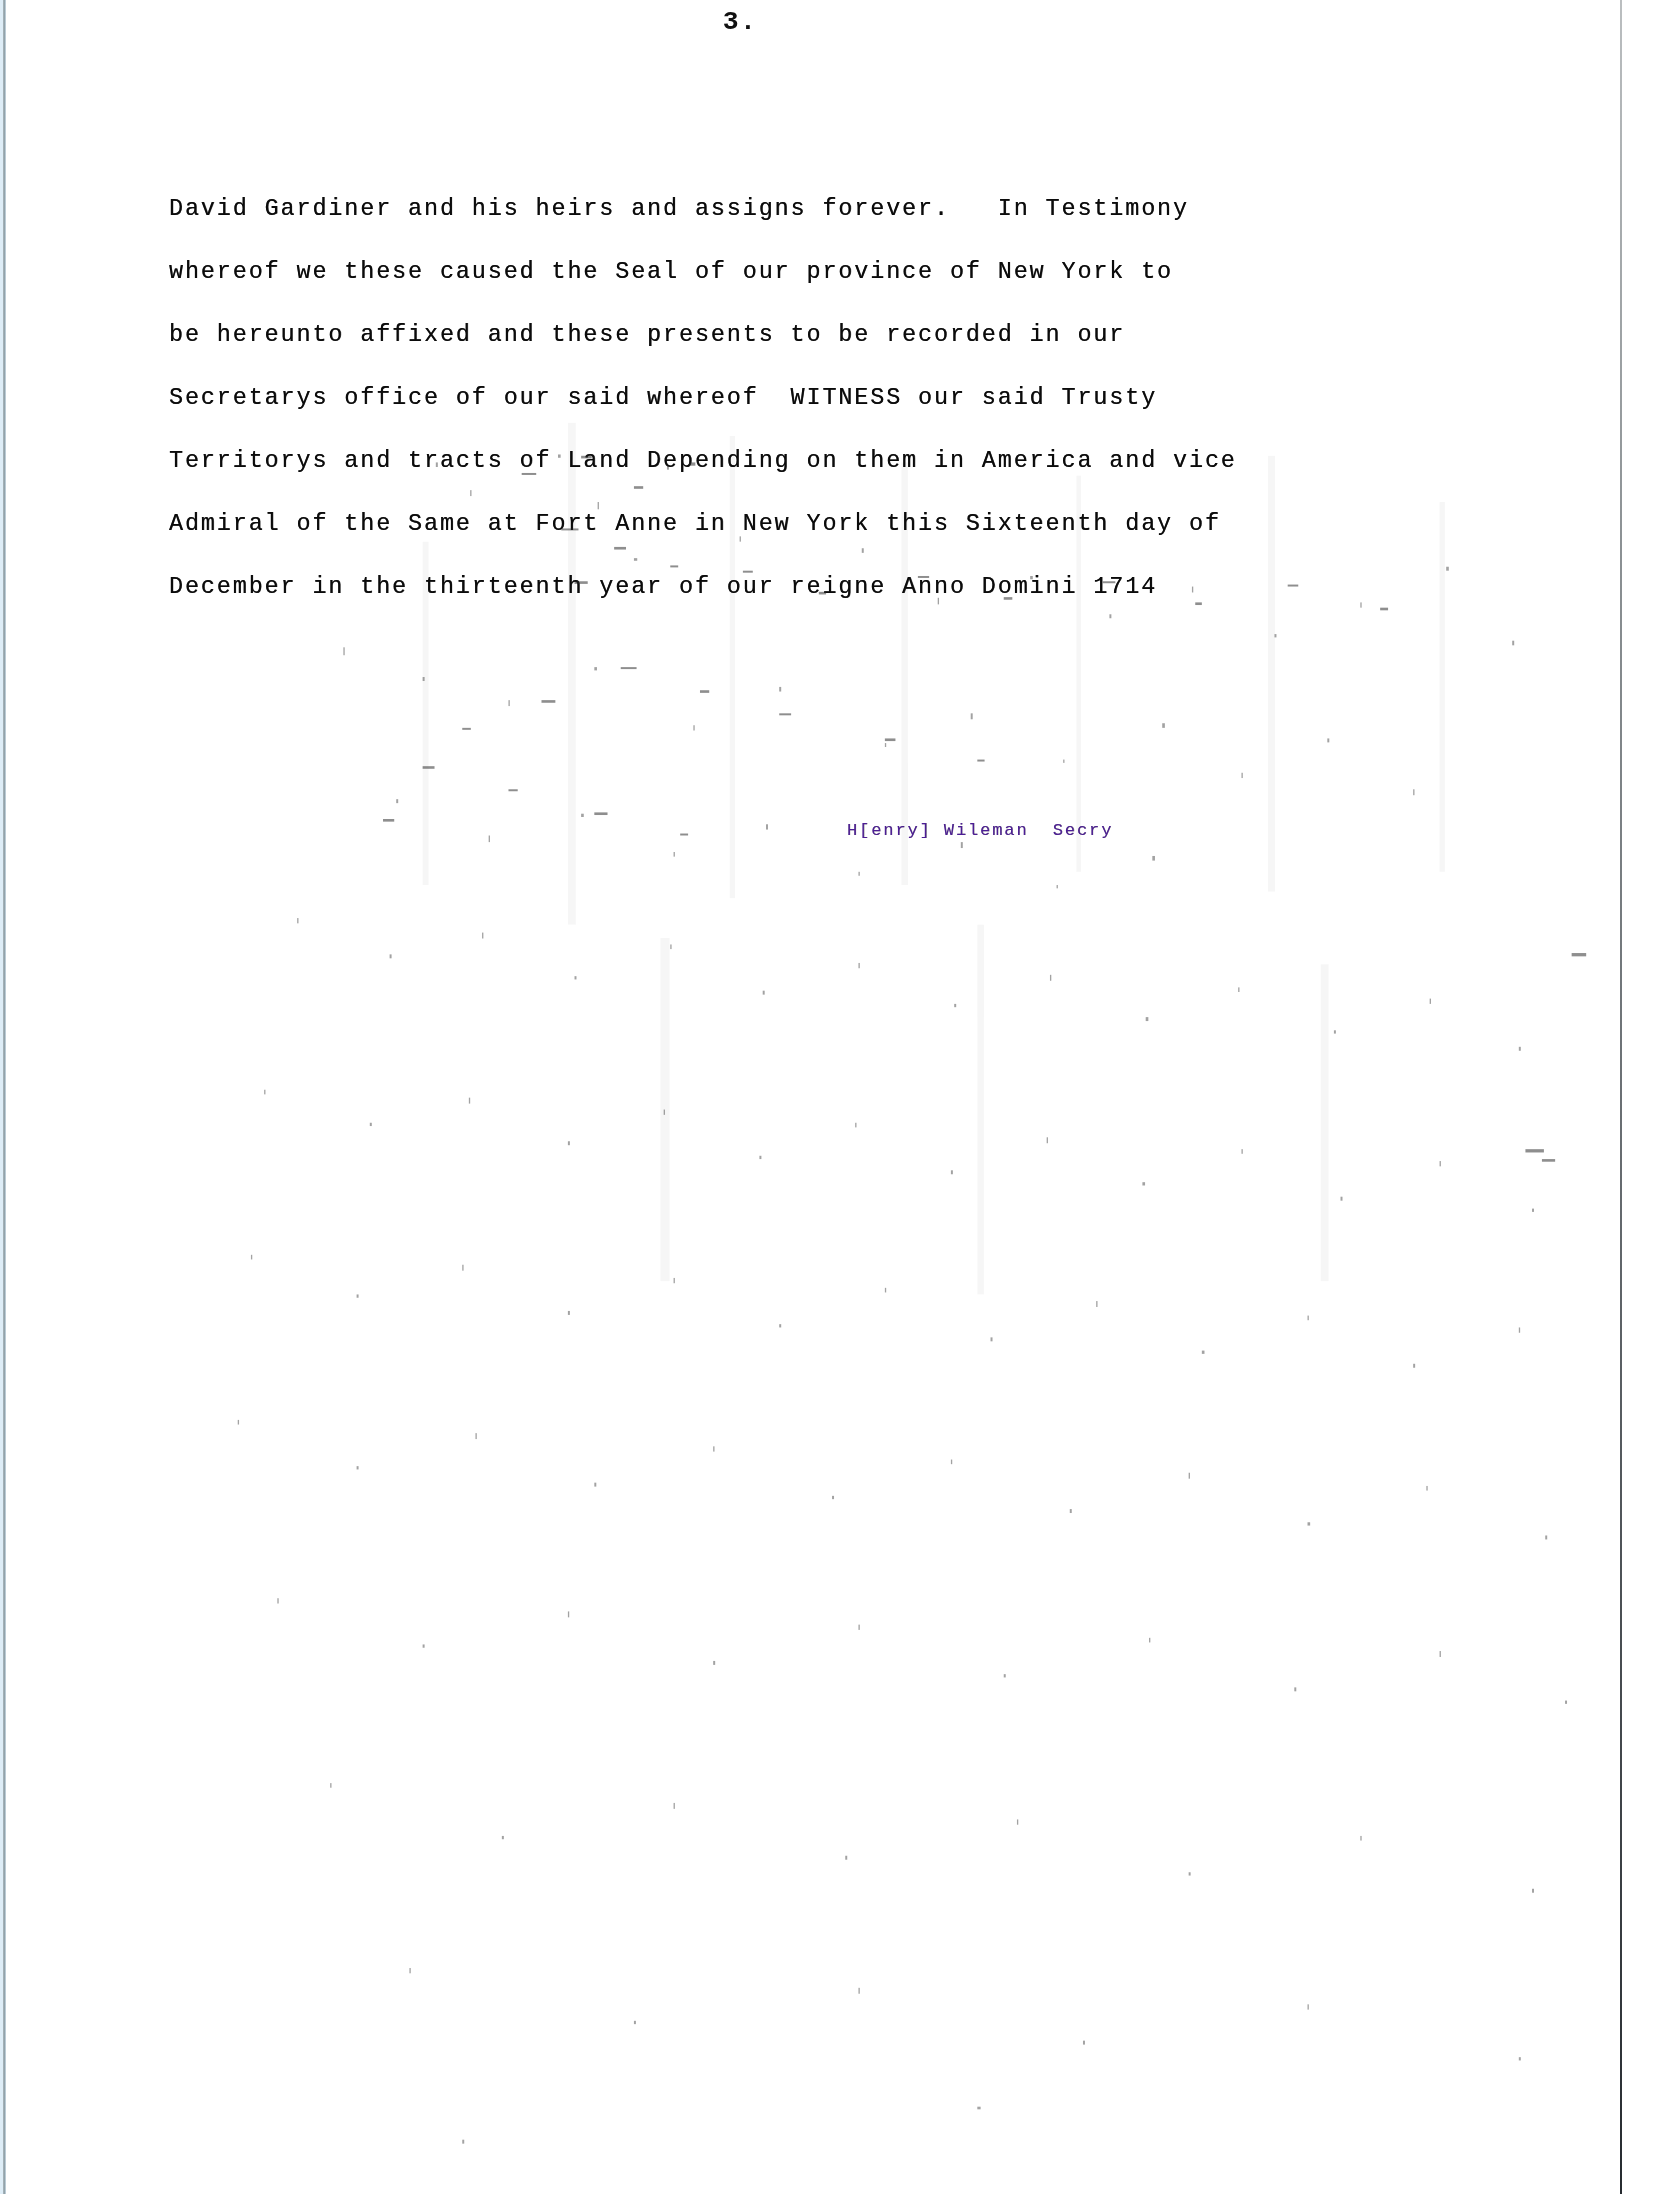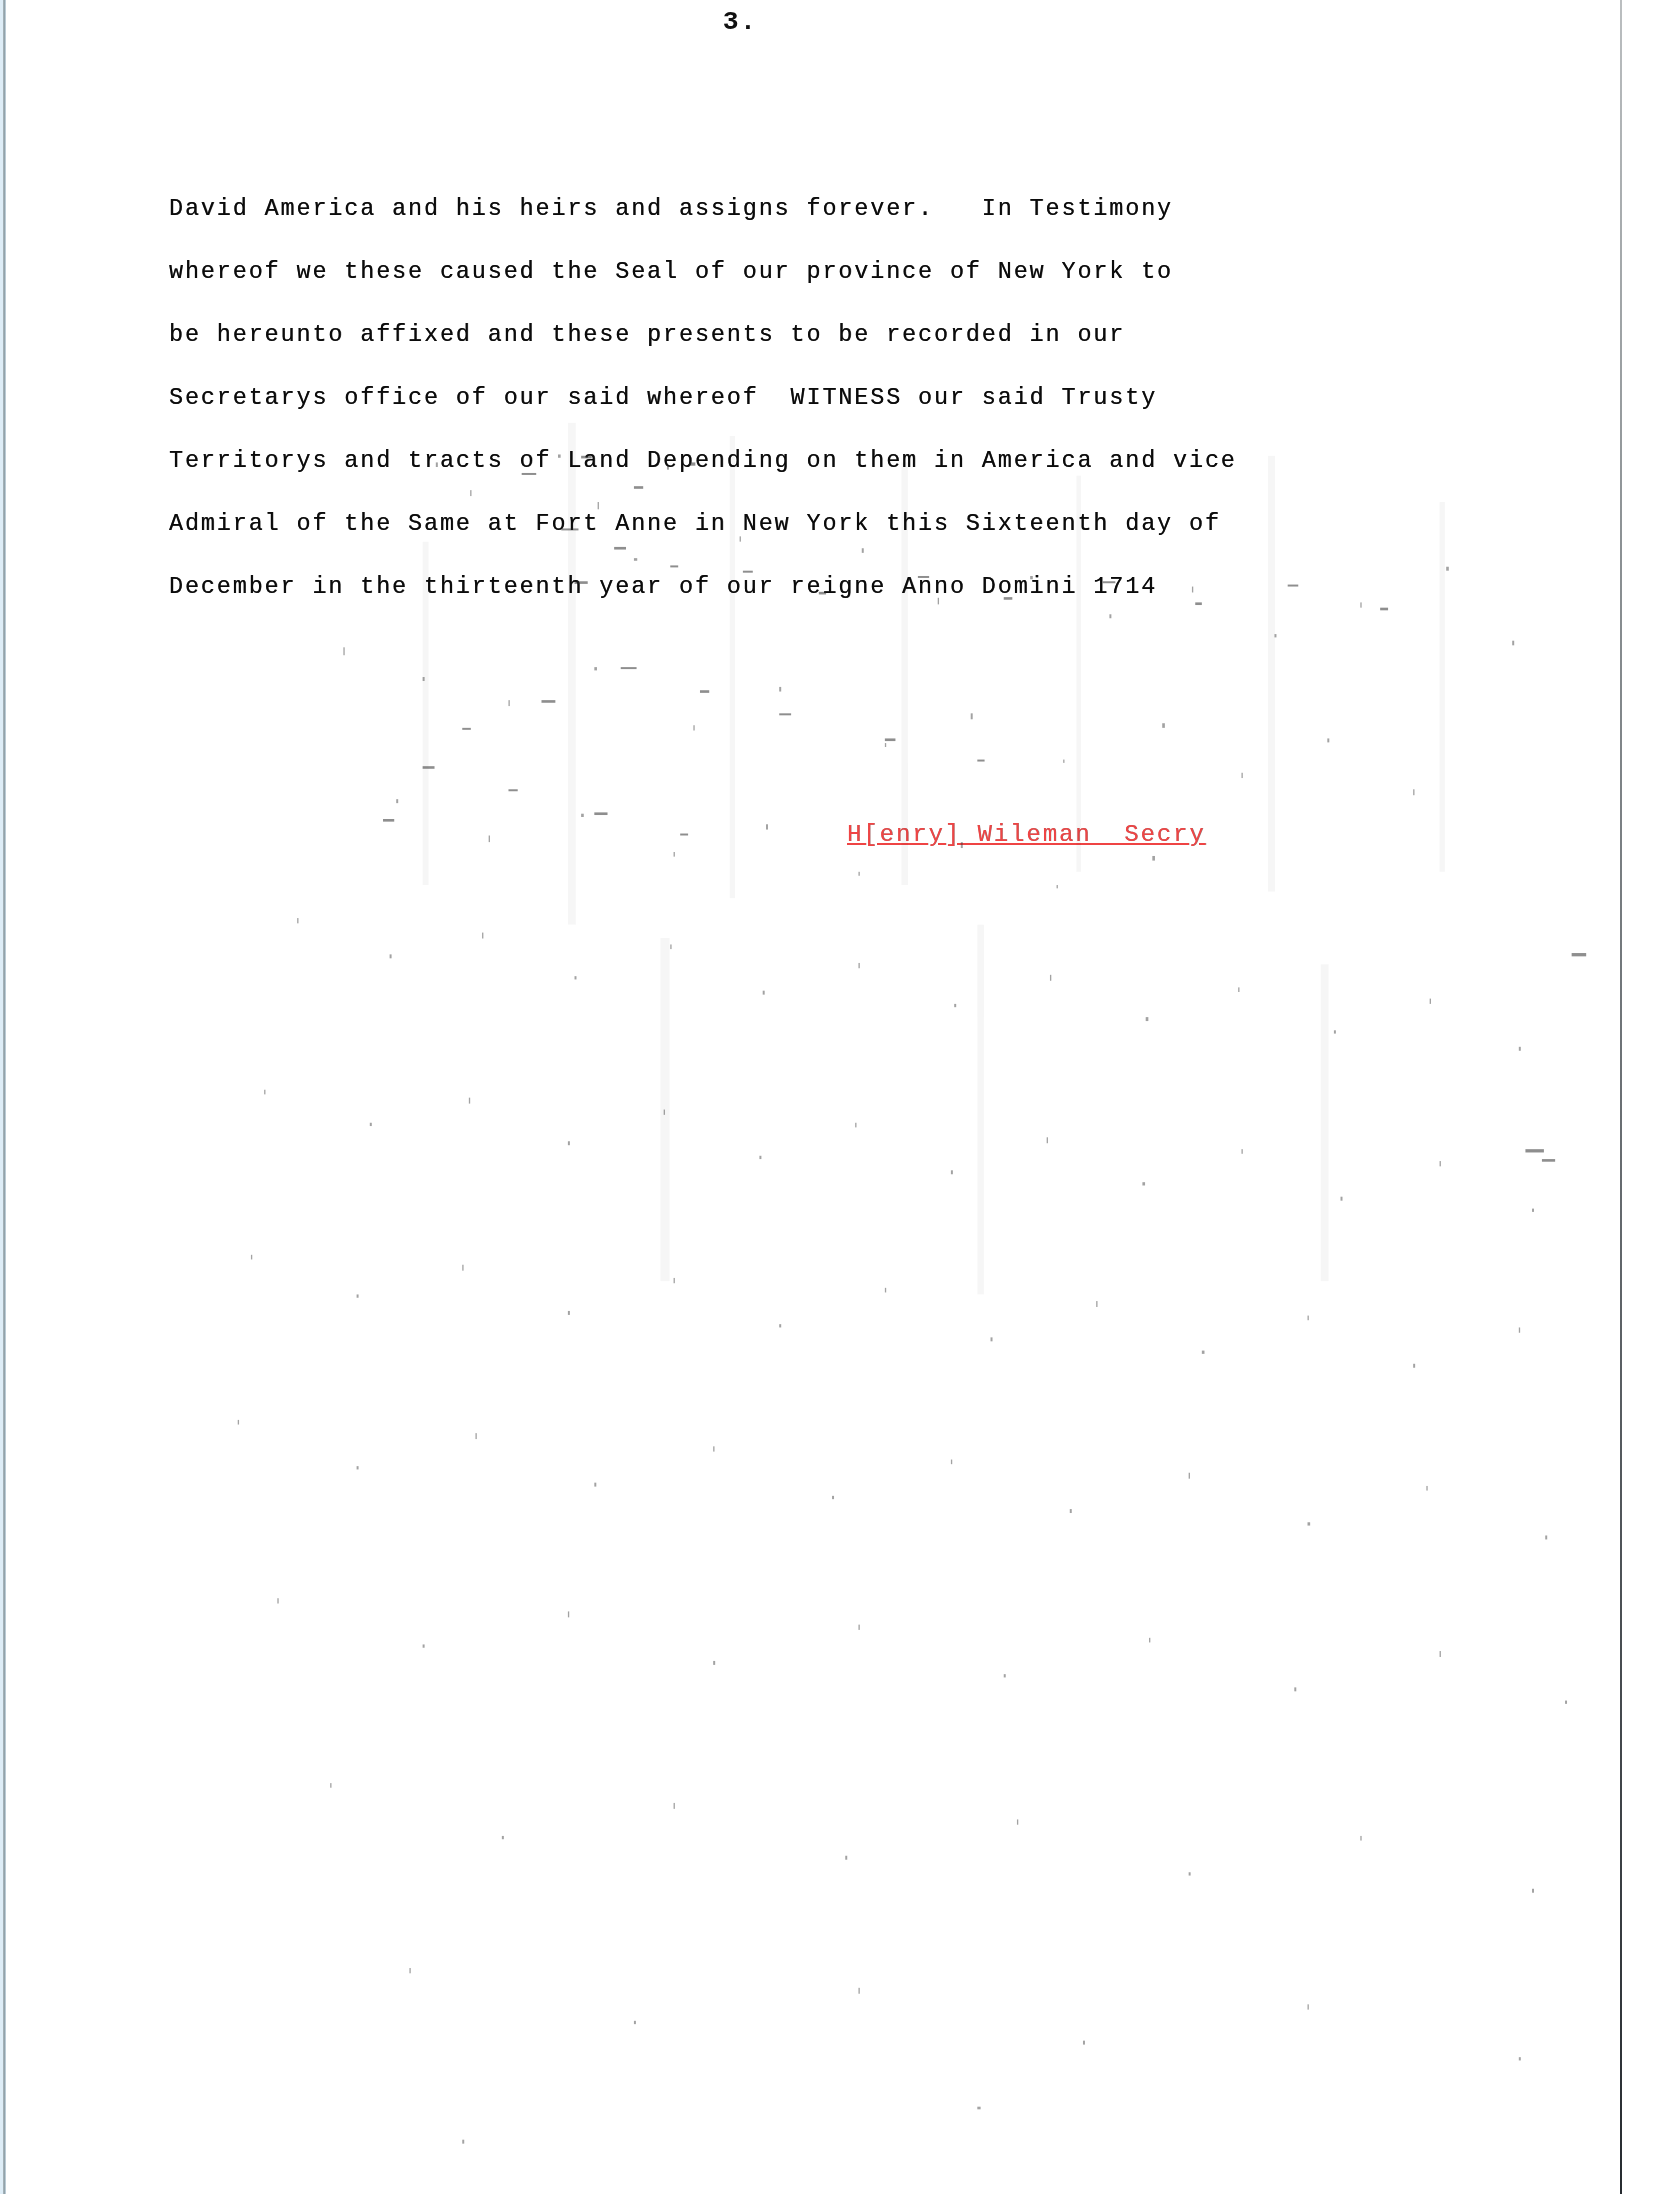--- a/index.html
+++ b/index.html
@@ -84,26 +84,25 @@
     text-shadow: 0.3px 0 0 rgba(10,10,10,0.55), 0 0.3px 0 rgba(10,10,10,0.35);
   }
 
   
   .signature-block {
     position: absolute;
     left: 847px;
     top: 821px;
   }
   .signature-line {
-    font-size: 24px;
+    font-size: 17px;
     letter-spacing: 1.9px;
     white-space: pre;
-    color: #ef4444;
+    color: #4c1d95;
     text-shadow: 0.3px 0 0 rgba(10,10,10,0.5);
-    text-decoration: underline;
   }
 
   
   .speckle {
     position: absolute;
     pointer-events: none;
     opacity: 0.85;
   }
 </style>
 </head>
@@ -111,21 +110,21 @@
 
 <div id="page">
 
   <div class="scan-edge-left-blue"></div>
   <div class="scan-edge-left"></div>
   <div class="scan-edge-right"></div>
 
   <div class="page-number">3.</div>
 
   <div class="body-text">
-    <div class="text-line"><span>David America and his heirs and assigns forever.   In Testimony</span></div>
+    <div class="text-line"><span>David Gardiner and his heirs and assigns forever.   In Testimony</span></div>
     <div class="text-line"><span>whereof we these caused the Seal of our province of New York to</span></div>
     <div class="text-line"><span>be hereunto affixed and these presents to be recorded in our</span></div>
     <div class="text-line"><span>Secretarys office of our said whereof  WITNESS our said Trusty</span></div>
     <div class="text-line"><span>Territorys and tracts of Land Depending on them in America and vice</span></div>
     <div class="text-line"><span>Admiral of the Same at Fort Anne in New York this Sixteenth day of</span></div>
     <div class="text-line"><span>December in the thirteenth year of our reigne Anno Domini 1714</span></div>
   </div>
 
   <div class="signature-block">
     <div class="signature-line">H[enry] Wileman  Secry</div>

